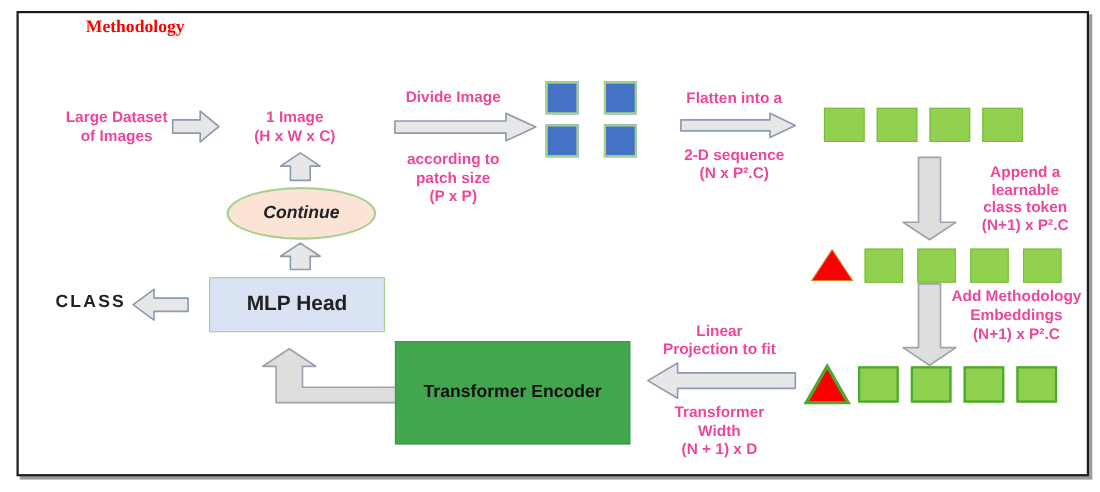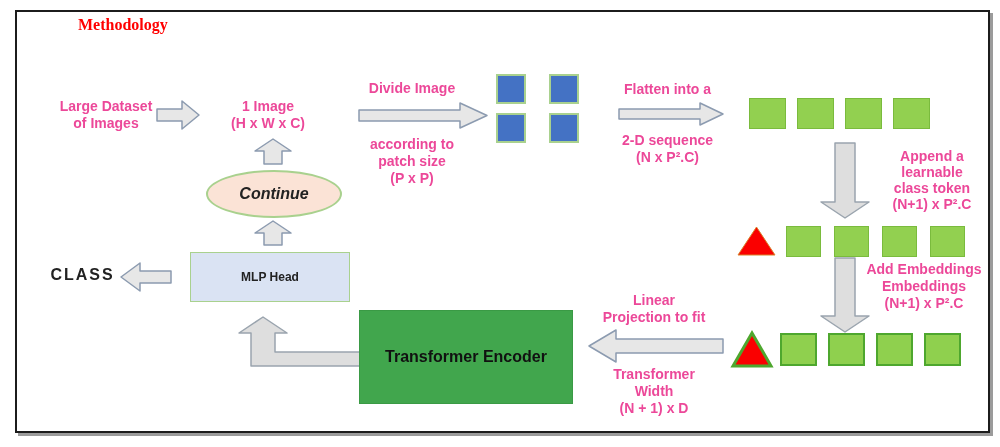--- a/index.html
+++ b/index.html
@@ -13,21 +13,21 @@
        text-align:center;white-space:nowrap;}
   .txt div{white-space:nowrap;}
   .lh16 div{line-height:16px;}
   .lh17 div{line-height:17px;}
   svg.arrow{position:absolute;overflow:visible;}
   .ar{fill:#e7e7e7;stroke:#8c9bb0;stroke-width:1.5;stroke-linejoin:round;}
   .ard{fill:#dedede;stroke:#9aa4ae;stroke-width:1.5;stroke-linejoin:round;}
   
   .mlp{position:absolute;left:190px;top:252px;width:160px;height:50px;box-sizing:border-box;
        background:#dae3f3;border:1.5px solid #a9d18e;display:flex;align-items:center;justify-content:center;
-       font-weight:700;font-size:12px;color:#222;}
+       font-weight:700;font-size:19px;color:#222;}
   .encoder{position:absolute;left:359px;top:310px;width:214px;height:94px;box-sizing:border-box;
        background:#41a64d;border:1px solid #3a9a45;display:flex;align-items:center;justify-content:center;
        font-weight:700;font-size:16px;color:#111;}
   .continue{position:absolute;left:206px;top:170px;width:136px;height:48px;box-sizing:border-box;
        background:#fbe3d6;border:2px solid #a9d18e;border-radius:50%;display:flex;align-items:center;justify-content:center;
        font-weight:700;font-size:16px;color:#222;font-style:italic;}
   .class-txt{position:absolute;left:18px;top:266px;width:85px;text-align:center;
        font-weight:600;font-size:16px;letter-spacing:2px;color:#222;padding-left:22px;}
   
   .sq{box-sizing:border-box;}
@@ -149,21 +149,21 @@
       <div class="sq"></div>
       <div class="sq"></div>
       <div class="sq"></div>
       <div class="sq"></div>
     </div>
 
   <svg class="arrow" style="left:820px;top:257px;" width="50" height="76">
     <polygon class="ard" points="15,1 35,1 35,59 49,59 25,75 1,59 15,59"></polygon>
   </svg>
   <div class="txt lh17" style="left:852px;top:261px;width:144px;">
-    <div>Add Embeddings</div>
+    <div>Add Methodology</div>
     <div>Embeddings</div>
     <div>(N+1) x P².C</div>
   </div>
 
   <svg class="tri" style="left:730px;top:329px;" width="44" height="40">
     <polygon points="22,4 41,37 3,37" fill="#fa0000" stroke="#4ea72e" stroke-width="3"></polygon>
   </svg>
   <div class="trow row-pos">
       <div class="sq"></div>
       <div class="sq"></div>

